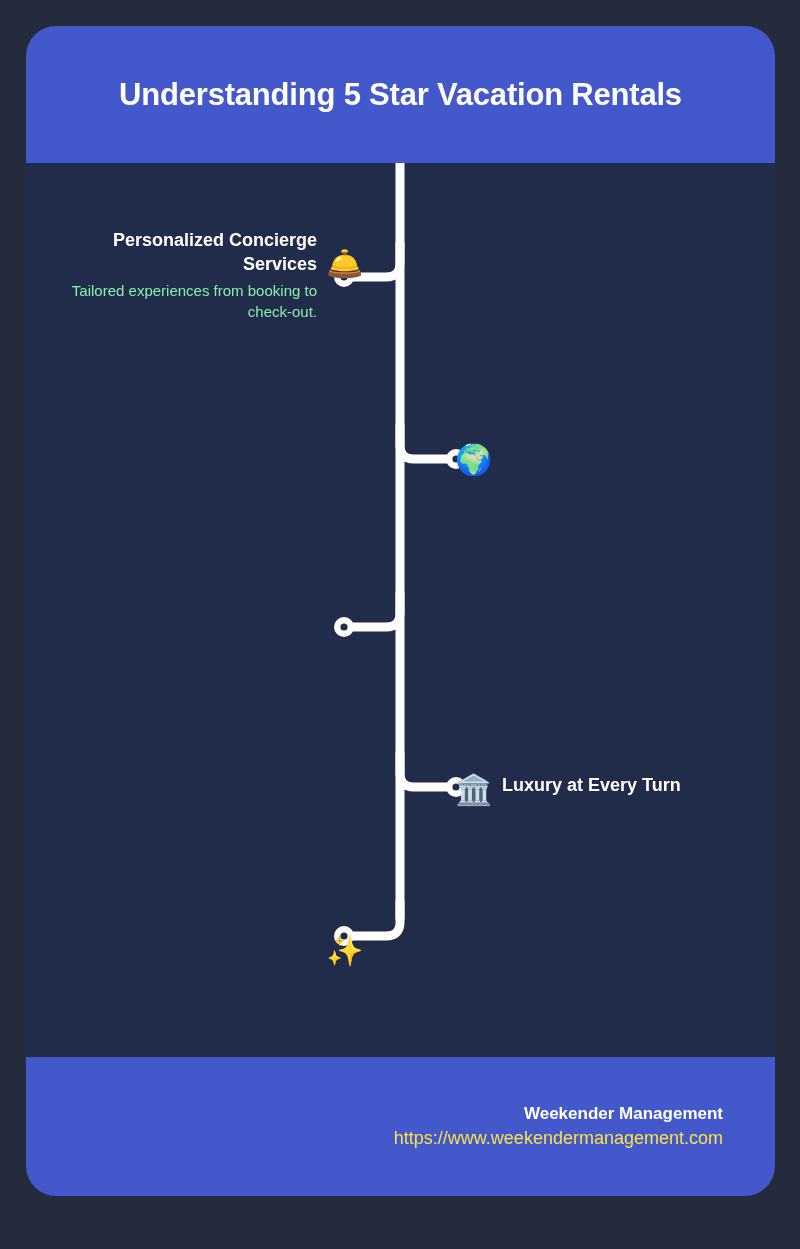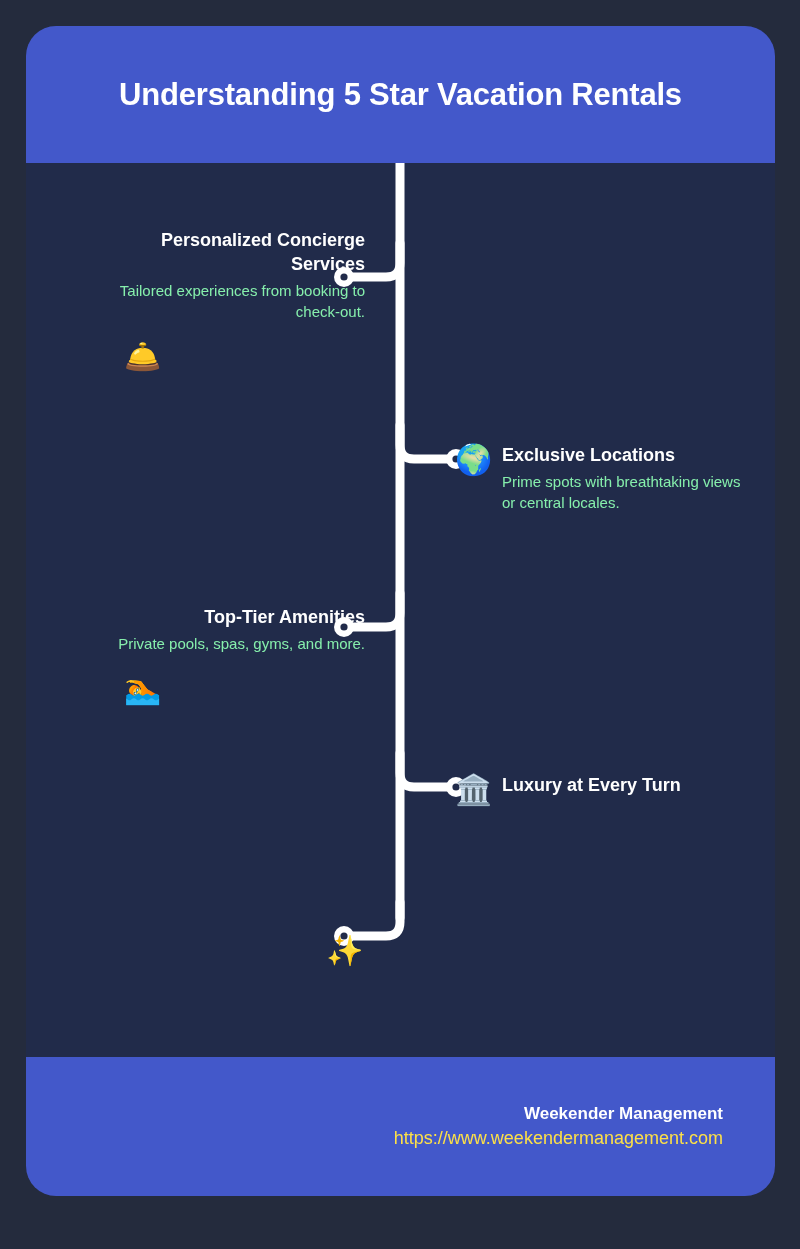--- a/index.html
+++ b/index.html
@@ -63,21 +63,21 @@
   }
 
   
   .item {
     position: absolute;
     display: flex;
     align-items: flex-start;
   }
 
   .item-left {
-    flex-direction: column;
+    flex-direction: row;
     right: 410px;        
     text-align: right;
     justify-content: flex-end;
   }
   .item-right {
     flex-direction: row;
     left: 428px;
     text-align: left;
     justify-content: flex-start;
   }
@@ -195,33 +195,22 @@
     <div class="item item-left" style="top:66px;">
       <div class="item-text">
         <div class="item-title">Personalized Concierge Services</div>
         <div class="item-desc">Tailored experiences from booking to check-out.</div>
       </div>
       <div class="item-icon">🛎️</div>
     </div>
 
     <div class="item item-right" style="top:281px;">
       <div class="item-icon">🌍</div>
-      <div class="item-text">
-        <div class="item-title">Exclusive Locations</div>
-        <div class="item-desc">Prime spots with breathtaking views or central locales.</div>
-      </div>
-    </div>
-
-    <div class="item item-left" style="top:443px;">
-      <div class="item-text">
-        <div class="item-title">Top-Tier Amenities</div>
-        <div class="item-desc">Private pools, spas, gyms, and more.</div>
-      </div>
-      <div class="item-icon">🏊</div>
-    </div>
+    </div>
+
 
     <div class="item item-right" style="top:611px;">
       <div class="item-icon">🏛️</div>
       <div class="item-text">
         <div class="item-title">Luxury at Every Turn</div>
       </div>
     </div>
 
     <div class="item item-left" style="top:753px;">
       <div class="item-icon">✨</div>

